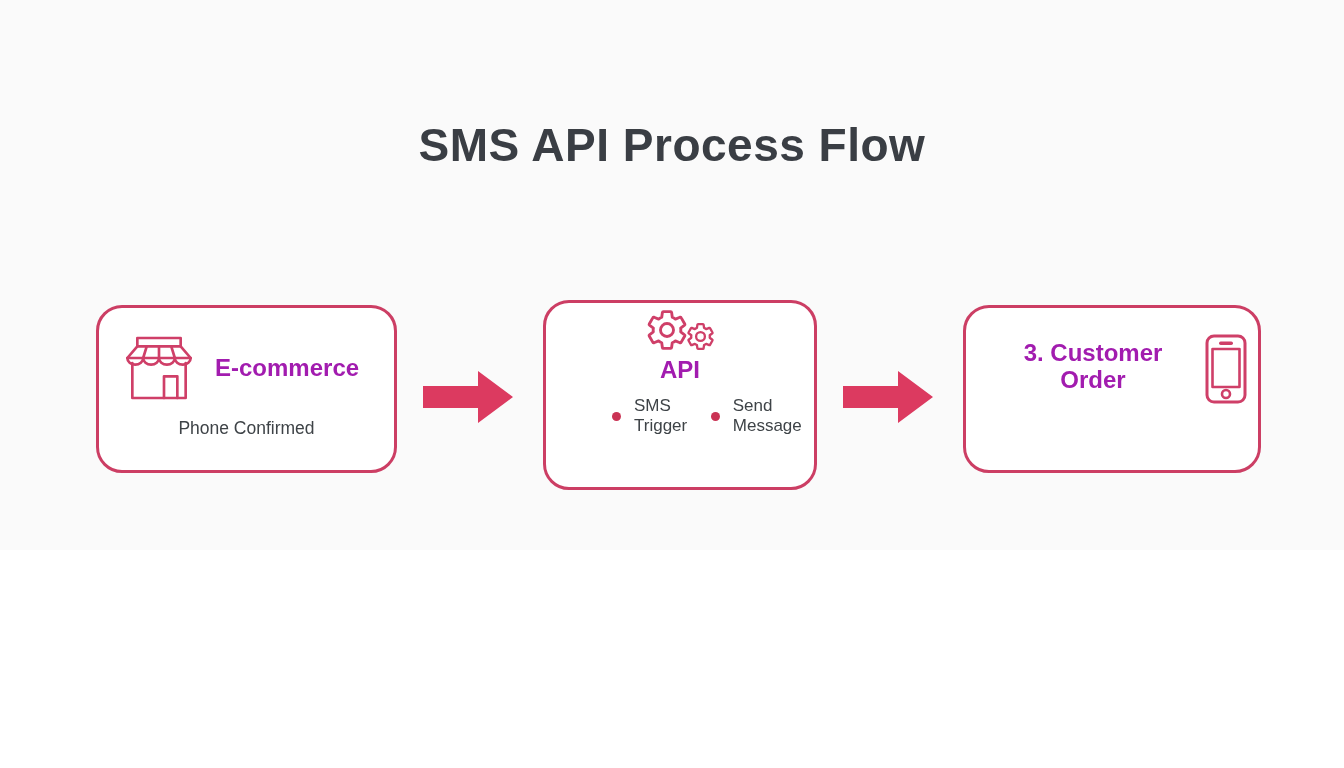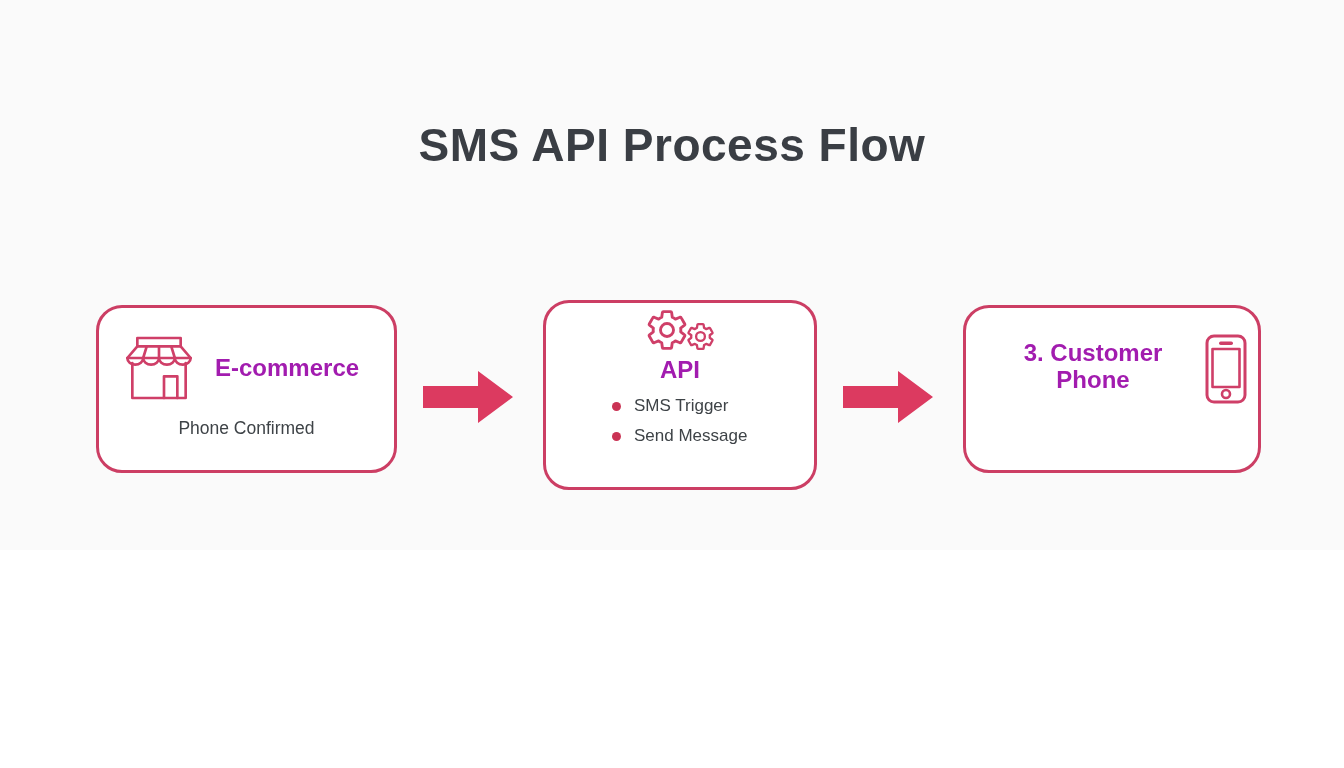--- a/index.html
+++ b/index.html
@@ -19,21 +19,21 @@
   }
   .card1{left:96px;top:305px;width:301px;height:168px;}
   .card2{left:543px;top:300px;width:274px;height:190px;display:flex;flex-direction:column;align-items:center;padding-top:2px;}
   .card3{left:963px;top:305px;width:298px;height:168px;}
   .card-head1{display:flex;align-items:center;gap:16px;padding:25px 14px 0 20px;}
   .card-title{font-size:24px;font-weight:bold;color:#a21caf;line-height:1.13;}
   .card-sub{
     text-align:center;font-size:17.5px;color:#3e4347;margin-top:15px;
   }
   .card2 .card-title{margin-top:3px;}
-  .bullet-list{align-self:flex-start;margin:13px 0 0 66px;display:flex;flex-direction:column;gap:10px;}
+  .bullet-list{align-self:flex-start;margin:13px 0 0 66px;display:flex;flex-direction:row;gap:10px;}
   .bullet-row{display:flex;align-items:center;gap:13px;font-size:17px;color:#3e4347;}
   .dot{width:9px;height:9px;border-radius:50%;background:#ca3354;flex:0 0 auto;}
   .card-head3{display:flex;align-items:flex-start;padding:24px 10px 0 16px;}
   .card-head3 .title-block{flex:1;text-align:center;margin-top:7px;}
   .arrow{position:absolute;top:371px;width:90px;height:52px;}
   .arrow1{left:423px;}
   .arrow2{left:843px;}
   .icon-svg{display:block;}
   .gears{display:flex;align-items:flex-end;height:48px;}
   .gears .gear-small{margin-left:-5px;margin-bottom:1px;}
@@ -92,21 +92,21 @@
   </div>
 
   <svg class="arrow arrow2" viewBox="0 0 90 52">
     <polygon points="0,15 55,15 55,0 90,26 55,52 55,37 0,37" fill="#dc3a60"></polygon>
   </svg>
 
   <div class="card card3">
     <div class="card-head3">
       <div class="title-block card-title">
         <div>3. Customer</div>
-        <div>Phone</div>
+        <div>Order</div>
       </div>
       <svg class="icon-svg" width="44" height="74" viewBox="0 0 44 72" fill="none" stroke="#cf3f68" stroke-width="3" stroke-linejoin="round" stroke-linecap="round">
         <rect x="3" y="3" width="38" height="66" rx="7"></rect>
         <rect x="15" y="8.5" width="14" height="3.5" rx="1.7" fill="#cf3f68" stroke="none"></rect>
         <rect x="8.5" y="16" width="27" height="38" stroke-width="2.6"></rect>
         <circle cx="22" cy="61" r="4" stroke-width="2.6"></circle>
       </svg>
     </div>
   </div>
 

